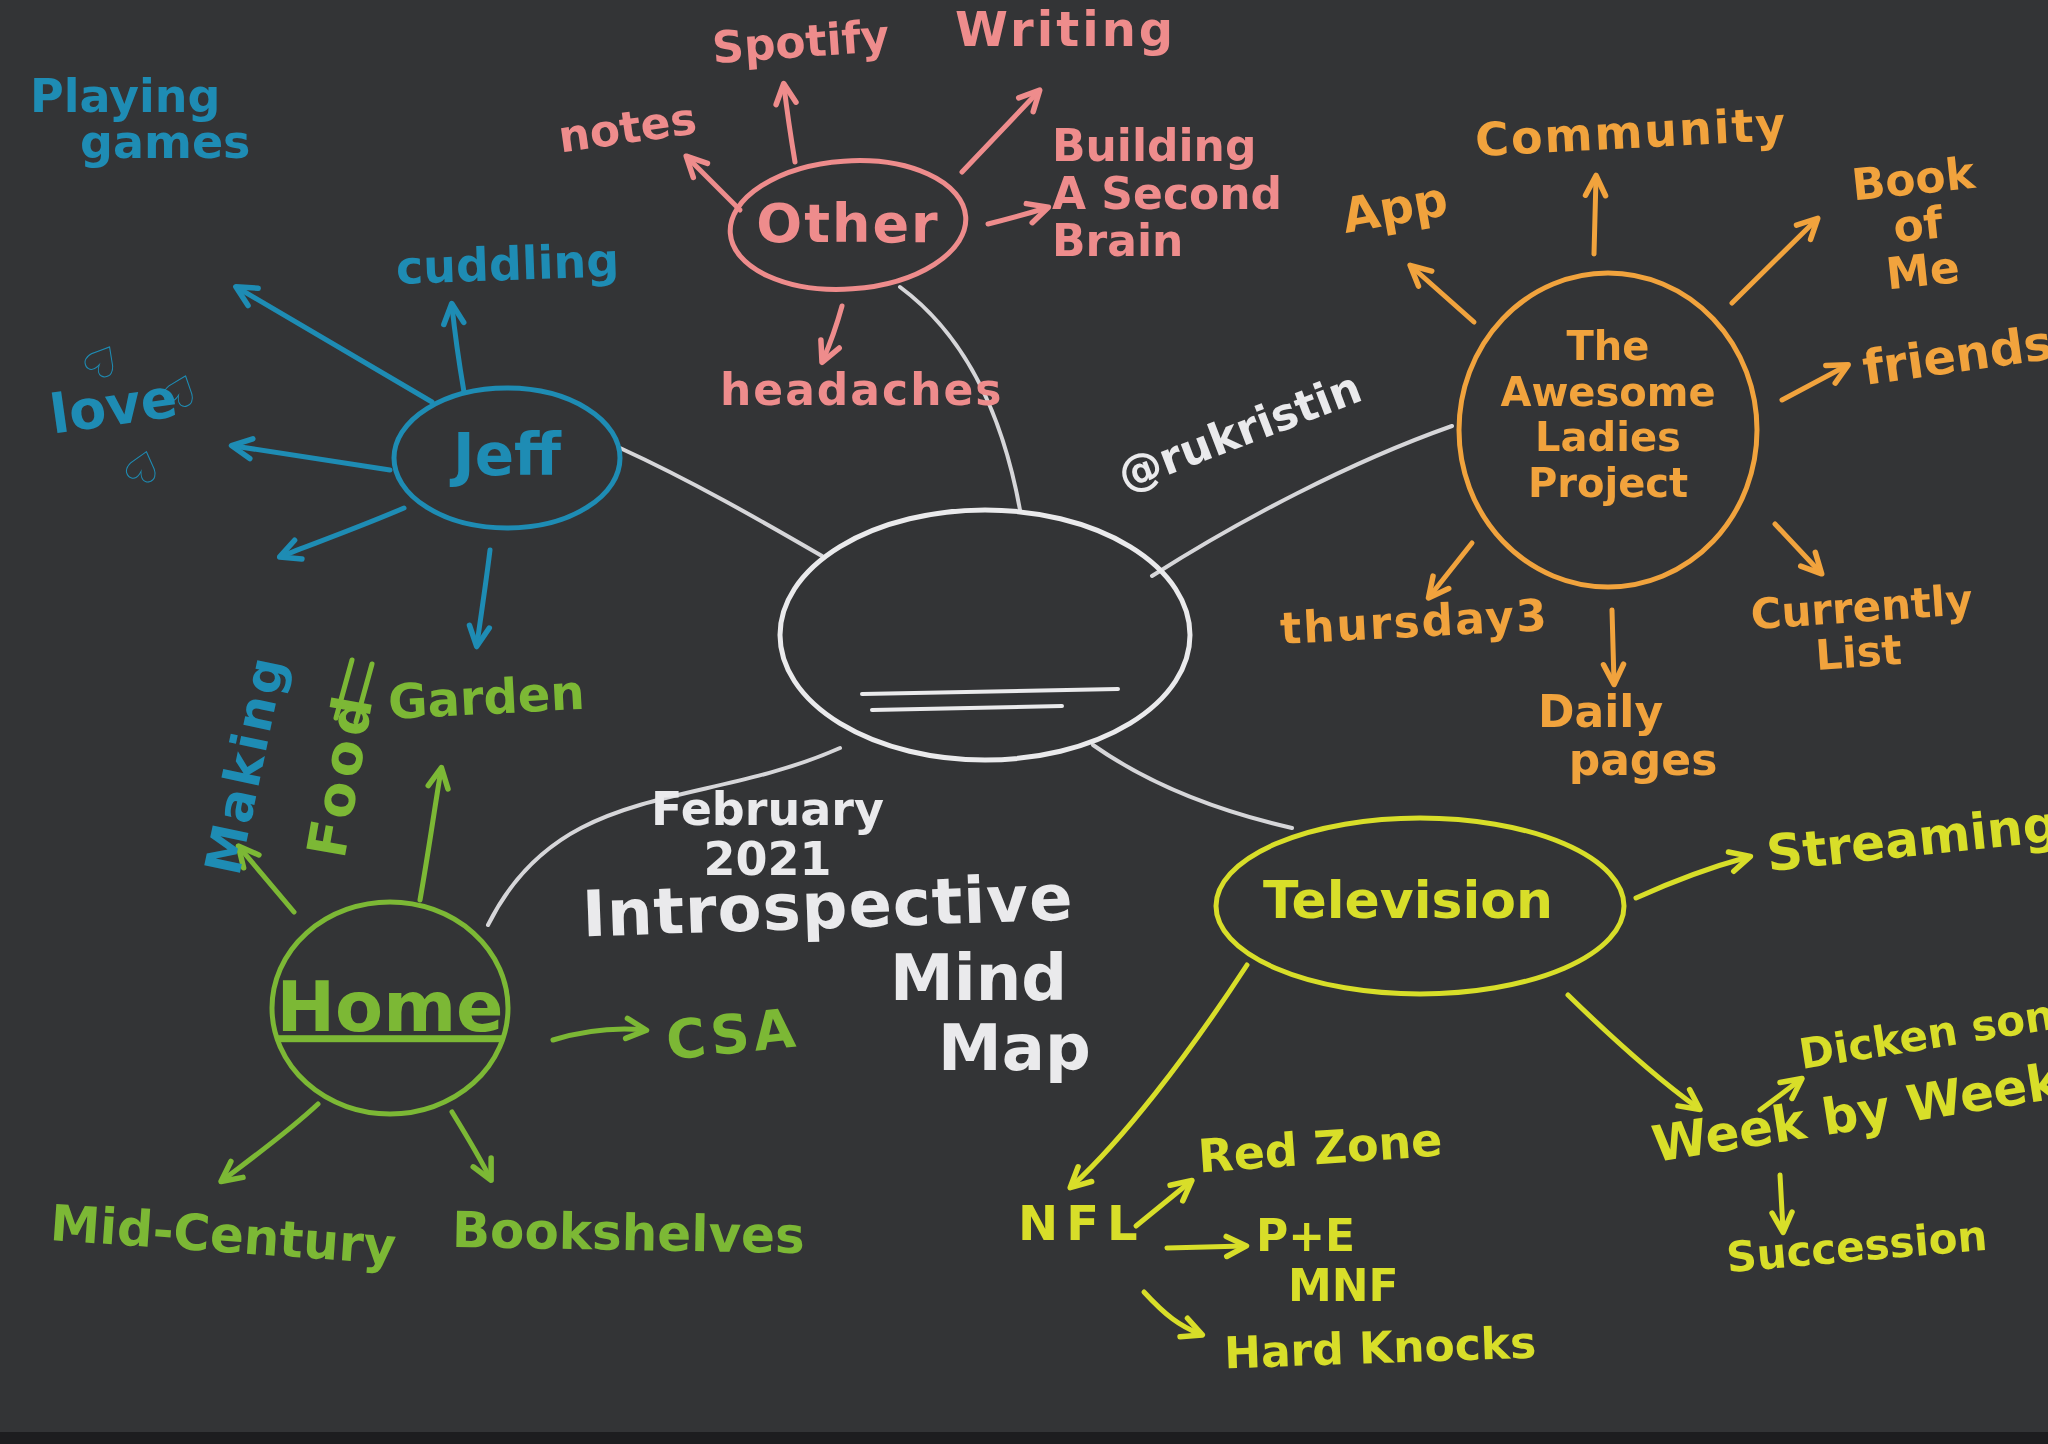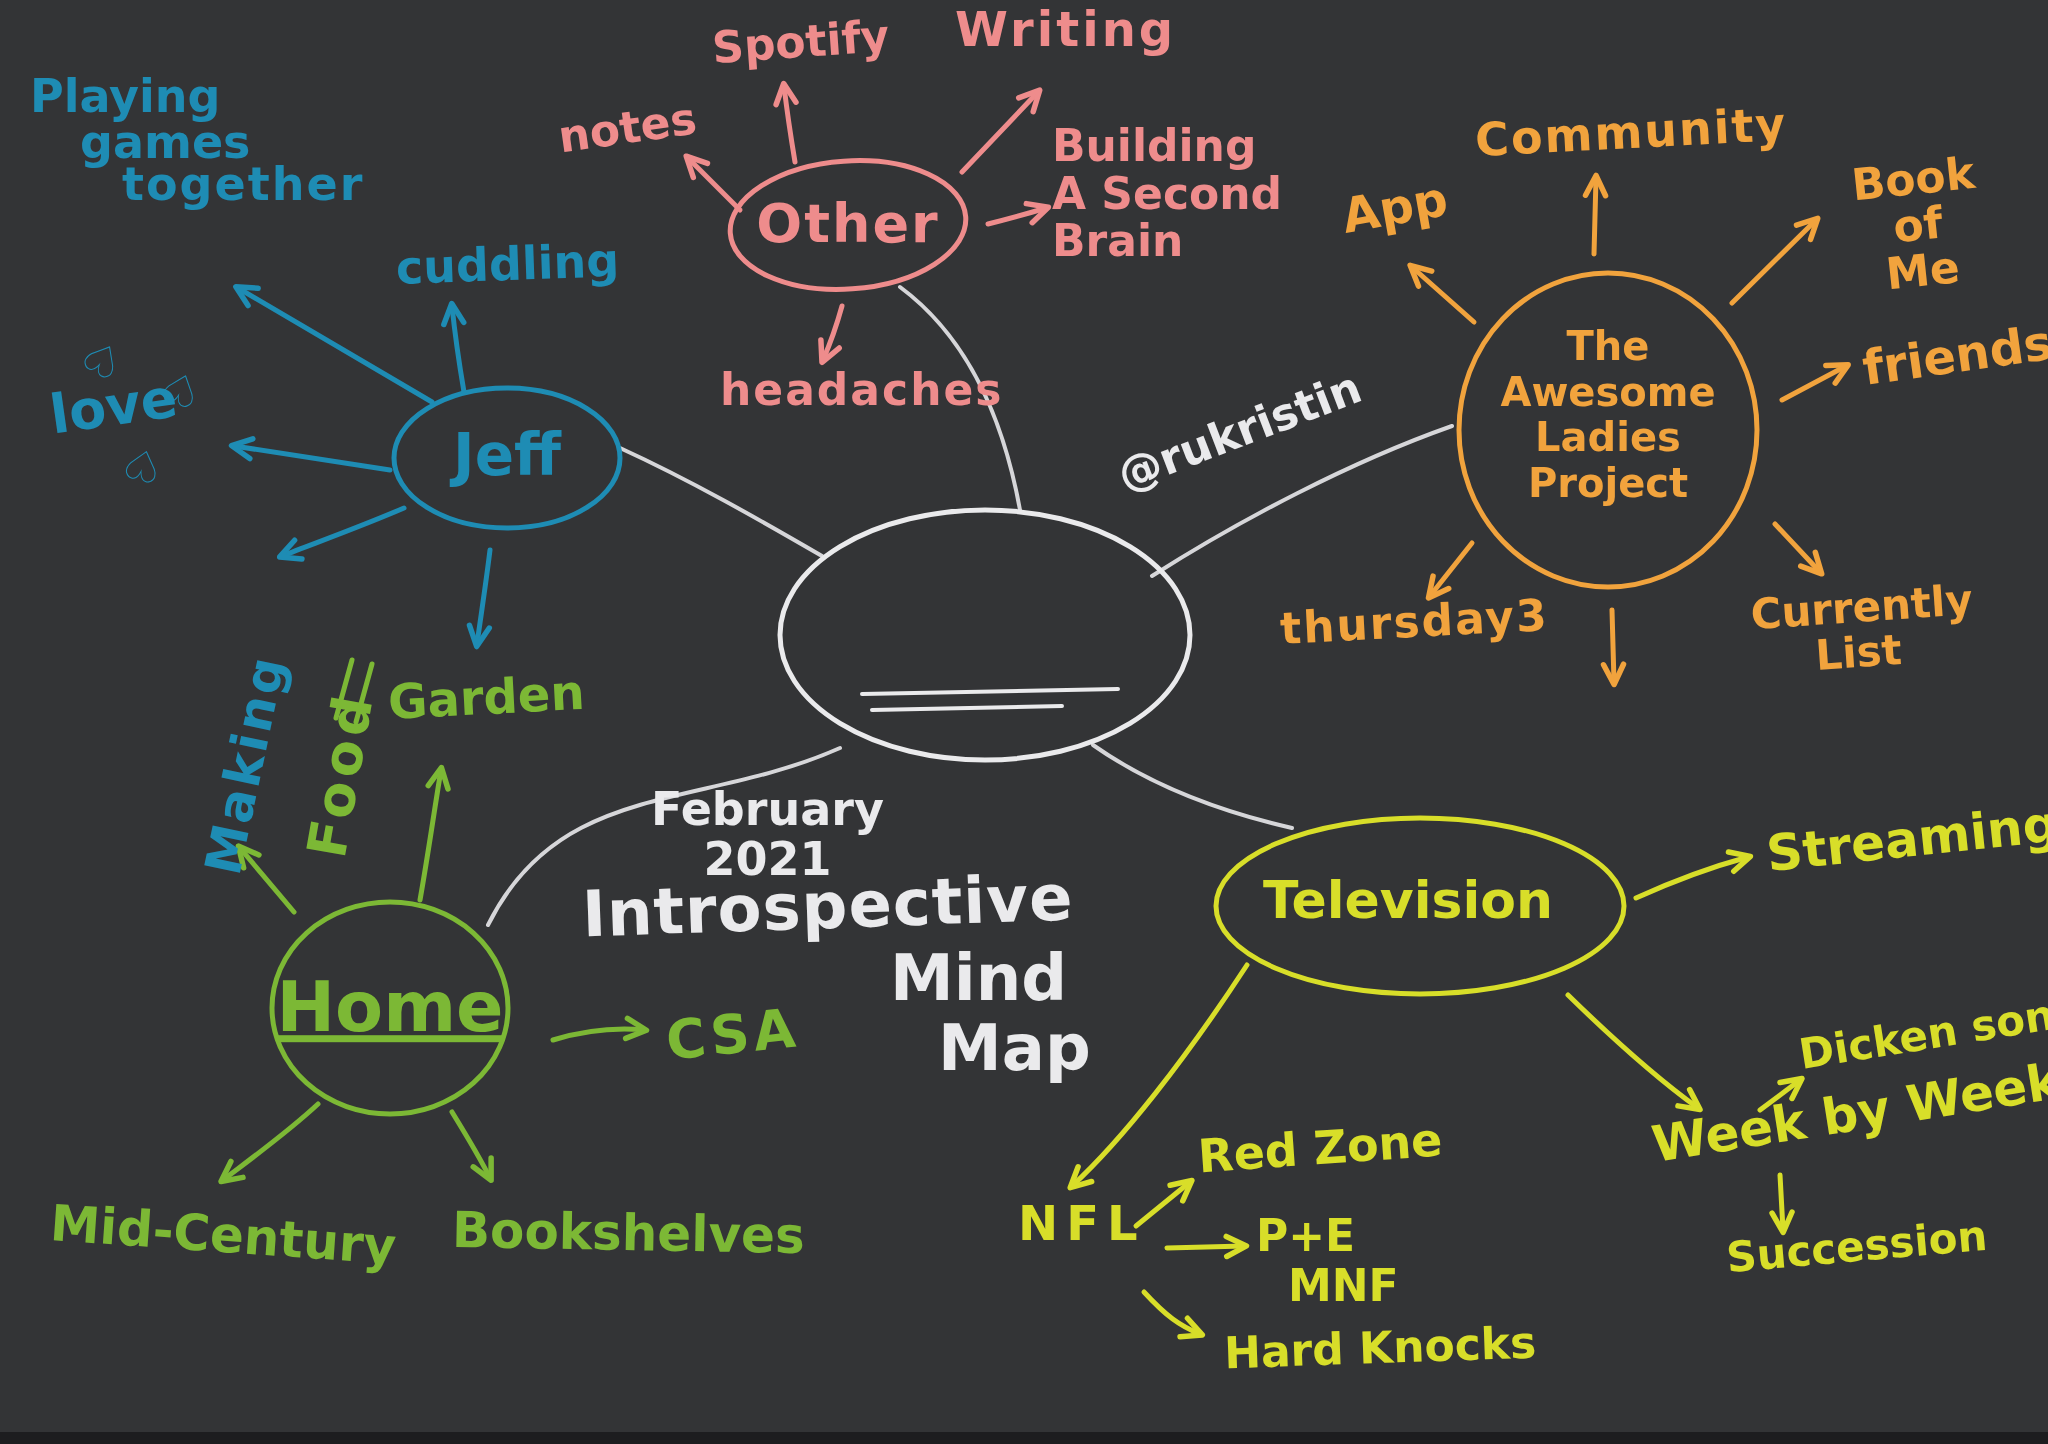--- a/index.html
+++ b/index.html
@@ -137,21 +137,20 @@
   <div class="lbl c-pink" style="left:712px;top:18px;font-size:44px;transform:rotate(-4deg);">Spotify</div>
   <div class="lbl c-pink" style="left:955px;top:4px;font-size:48px;letter-spacing:3px;">Writing</div>
   <div class="lbl c-pink" style="left:1052px;top:122px;font-size:44px;">Building
 A Second
 Brain</div>
   <div class="lbl c-pink" style="left:720px;top:366px;font-size:44px;letter-spacing:2px;">headaches</div>
 
   <div class="lbl c-blue node-label" style="left:507px;top:455px;font-size:58px;">Jeff</div>
   <div class="lbl c-blue" style="left:30px;top:72px;font-size:46px;">Playing</div>
   <div class="lbl c-blue" style="left:80px;top:118px;font-size:46px;">games</div>
-  <div class="lbl c-blue" style="left:122px;top:160px;font-size:46px;letter-spacing:2px;">together</div>
   <div class="lbl c-blue" style="left:396px;top:240px;font-size:46px;transform:rotate(-2deg);">cuddling</div>
   <div class="lbl c-blue" style="left:50px;top:378px;font-size:54px;transform:rotate(-8deg);">love</div>
   <div class="lbl c-blue" style="left:84px;top:336px;font-size:42px;transform:rotate(-150deg);">♡</div>
   <div class="lbl c-blue" style="left:162px;top:366px;font-size:42px;transform:rotate(-160deg);">♡</div>
   <div class="lbl c-blue" style="left:124px;top:442px;font-size:42px;transform:rotate(-165deg);">♡</div>
   <div class="lbl c-blue" style="left:196px;top:868px;font-size:50px;letter-spacing:3px;transform-origin:0 0;transform:rotate(-78deg);">Making</div>
 
   <div class="lbl c-green node-label" style="left:390px;top:1008px;font-size:70px;text-decoration:underline;">Home</div>
   <div class="lbl c-green" style="left:298px;top:852px;font-size:54px;letter-spacing:5px;transform-origin:0 0;transform:rotate(-80deg);">Food</div>
   <div class="lbl c-green" style="left:388px;top:672px;font-size:48px;transform:rotate(-3deg);">Garden</div>
@@ -164,20 +163,22 @@
 Ladies
 Project</div>
   <div class="lbl c-orange" style="left:1475px;top:108px;font-size:46px;letter-spacing:2px;transform:rotate(-3deg);">Community</div>
   <div class="lbl c-orange" style="left:1342px;top:182px;font-size:48px;transform:rotate(-10deg);">App</div>
   <div class="lbl c-orange" style="left:1838px;top:156px;width:160px;text-align:center;font-size:44px;line-height:1.05;transform:rotate(-6deg);">Book
 of
 Me</div>
   <div class="lbl c-orange" style="left:1862px;top:330px;font-size:48px;transform:rotate(-8deg);">friends</div>
   <div class="lbl c-orange" style="left:1752px;top:585px;width:210px;text-align:center;font-size:42px;transform:rotate(-4deg);">Currently
 List</div>
+  <div class="lbl c-orange" style="left:1538px;top:688px;font-size:44px;">Daily
+  pages</div>
   <div class="lbl c-orange" style="left:1280px;top:598px;font-size:44px;letter-spacing:2px;transform:rotate(-3deg);">thursday3</div>
 
   <div class="lbl c-yellow node-label" style="left:1408px;top:900px;font-size:52px;">Television</div>
   <div class="lbl c-yellow" style="left:1766px;top:812px;font-size:50px;transform:rotate(-6deg);">Streaming</div>
   <div class="lbl c-yellow" style="left:1798px;top:1012px;font-size:42px;transform:rotate(-9deg);">Dicken son</div>
   <div class="lbl c-yellow" style="left:1650px;top:1086px;font-size:50px;transform:rotate(-9deg);">Week by Week</div>
   <div class="lbl c-yellow" style="left:1726px;top:1224px;font-size:42px;transform:rotate(-5deg);">Succession</div>
   <div class="lbl c-yellow" style="left:1018px;top:1198px;font-size:48px;letter-spacing:8px;">NFL</div>
   <div class="lbl c-yellow" style="left:1198px;top:1124px;font-size:46px;transform:rotate(-4deg);">Red Zone</div>
   <div class="lbl c-yellow" style="left:1256px;top:1212px;font-size:44px;">P+E</div>

